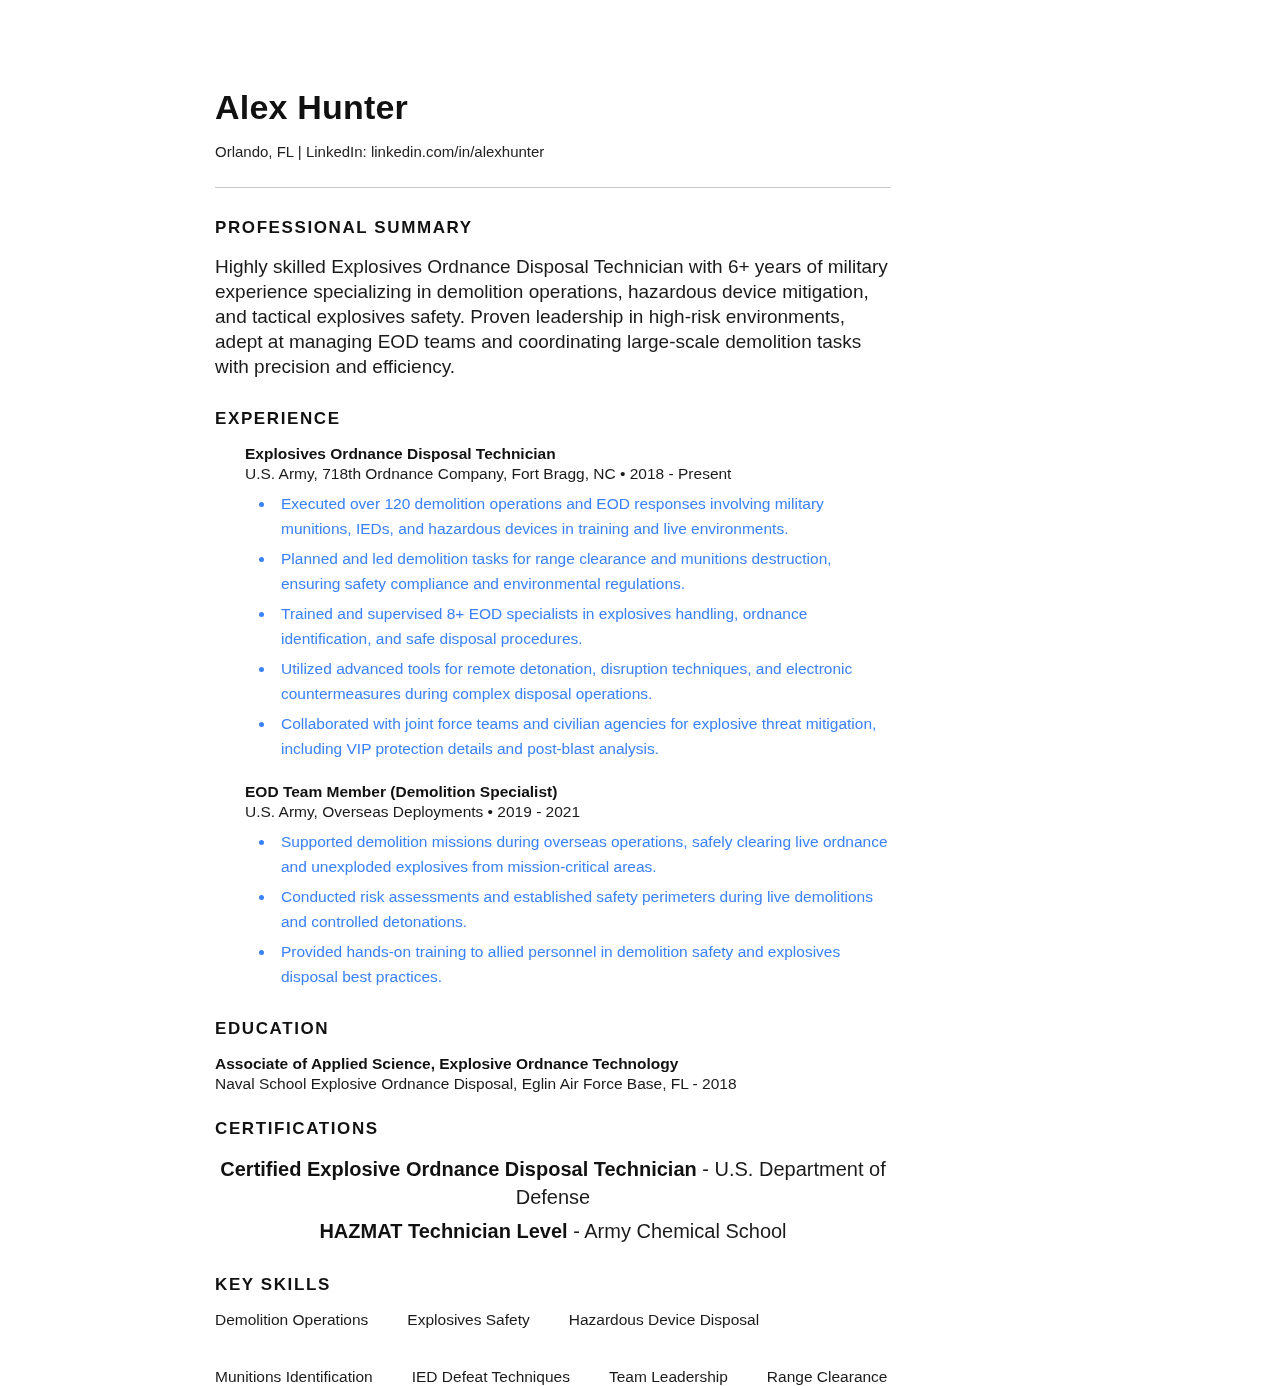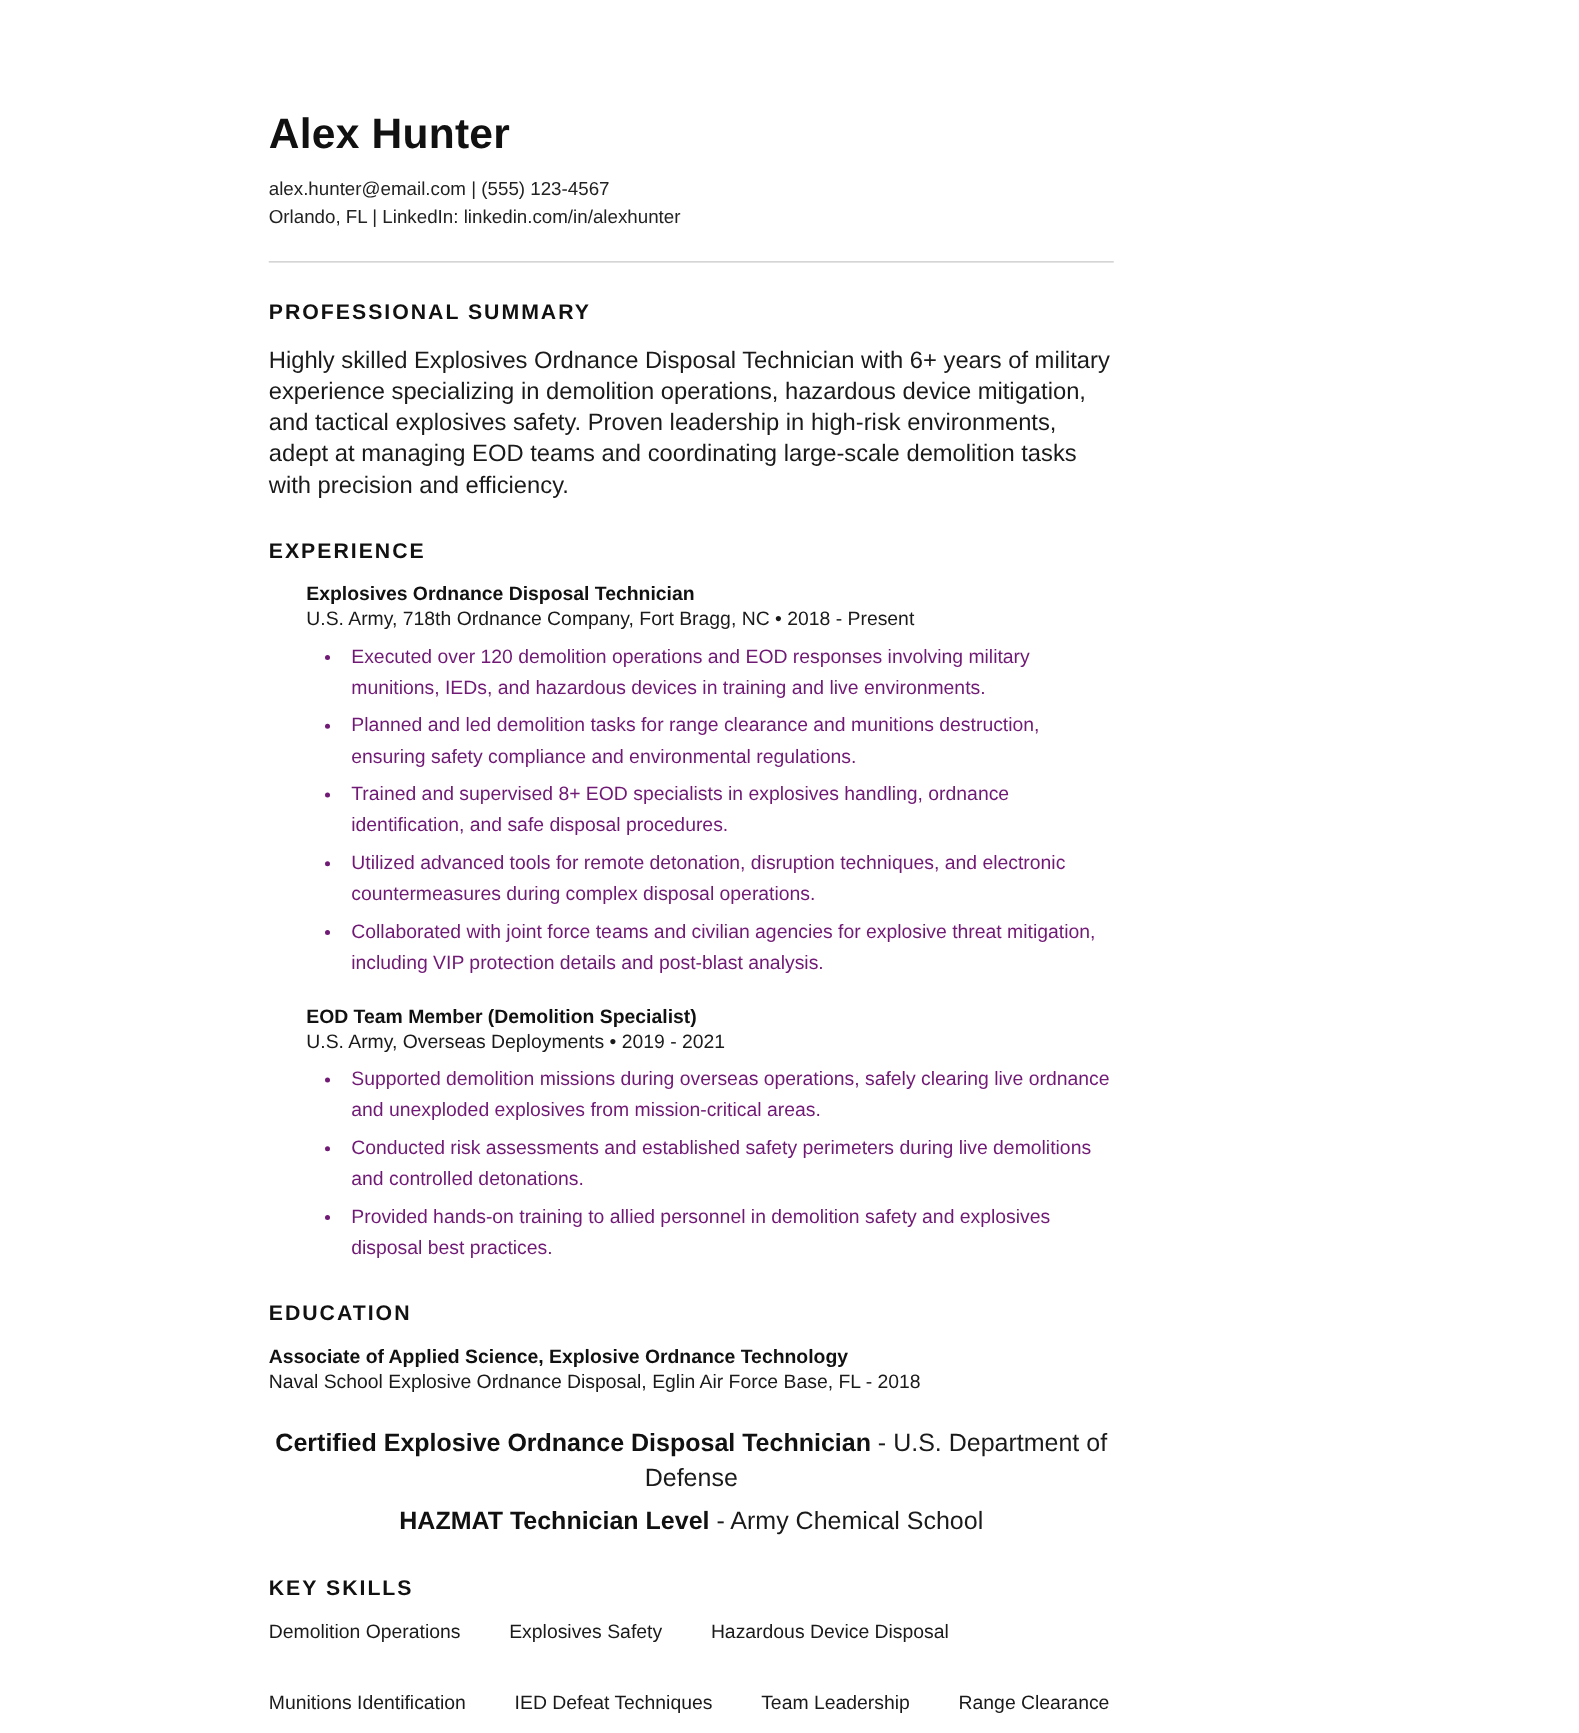--- a/index.html
+++ b/index.html
@@ -71,21 +71,21 @@
   }
   ul.bullets {
     margin: 0;
     padding-left: 30px;
     list-style: disc;
   }
   ul.bullets li {
     font-size: 15.5px;
     line-height: 25px;
     margin-bottom: 5px;
-    color: #701a75;
+    color: #3b82f6;
     padding-left: 6px;
     max-width: 810px;
   }
   .edu-title {
     font-size: 15.5px;
     font-weight: bold;
     color: #111111;
     margin-bottom: 2px;
   }
   .edu-meta {
@@ -119,21 +119,20 @@
   #edu-section { margin-bottom: 26px; }
   #cert-section { margin-bottom: 30px; }
 </style>
 </head>
 <body>
 
 <div class="page">
 
   <div>
     <div class="name">Alex Hunter</div>
-    <div class="contact-line">alex.hunter@email.com | (555) 123-4567</div>
     <div class="contact-line">Orlando, FL | LinkedIn: linkedin.com/in/alexhunter</div>
   </div>
 
   <hr class="divider">
 
   <div class="section">
     <div class="section-title">PROFESSIONAL SUMMARY</div>
     <p class="summary-text">Highly skilled Explosives Ordnance Disposal Technician with 6+ years of military experience specializing in demolition operations, hazardous device mitigation, and tactical explosives safety. Proven leadership in high-risk environments, adept at managing EOD teams and coordinating large-scale demolition tasks with precision and efficiency.</p>
   </div>
 
@@ -163,20 +162,21 @@
     </div>
   </div>
 
   <div class="section" id="edu-section">
     <div class="section-title">EDUCATION</div>
     <div class="edu-title">Associate of Applied Science, Explosive Ordnance Technology</div>
     <div class="edu-meta">Naval School Explosive Ordnance Disposal, Eglin Air Force Base, FL - 2018</div>
   </div>
 
   <div class="section" id="cert-section">
+    <div class="section-title">CERTIFICATIONS</div>
     <div class="cert-row">
       <span class="cert-name">Certified Explosive Ordnance Disposal Technician</span><span> - U.S. Department of Defense</span>
     </div>
     <div class="cert-row">
       <span class="cert-name">HAZMAT Technician Level</span><span> - Army Chemical School</span>
     </div>
   </div>
 
   <div class="section">
     <div class="section-title">KEY SKILLS</div>

